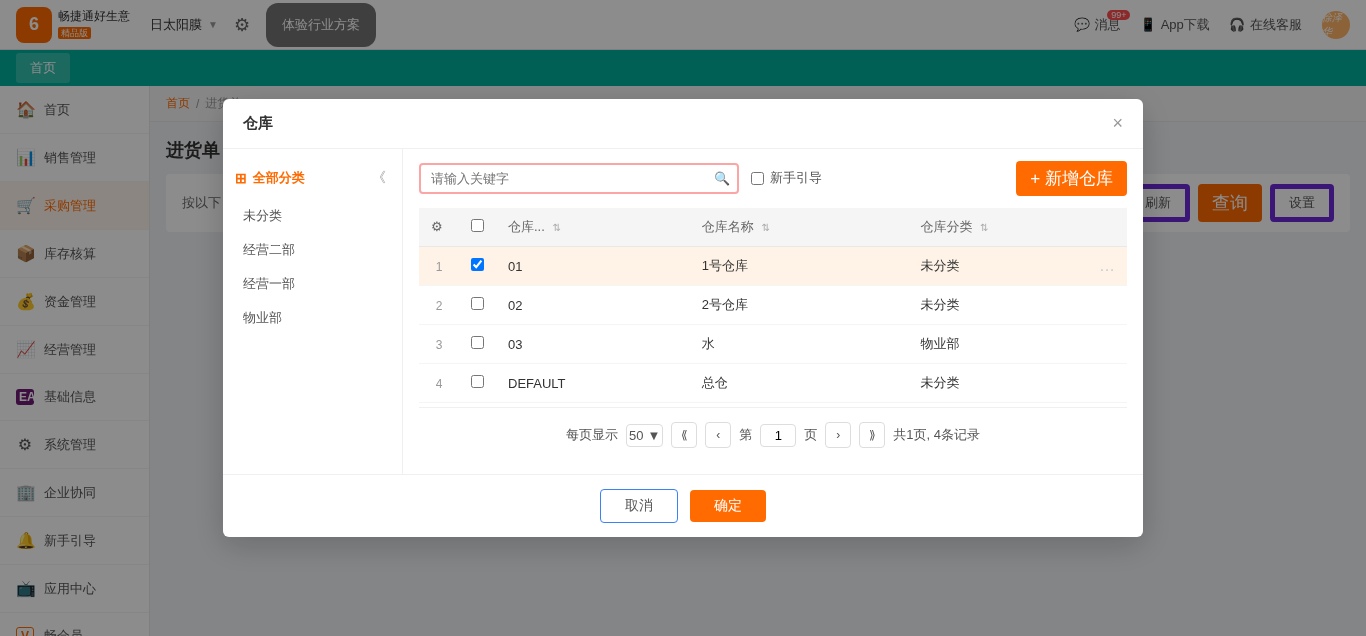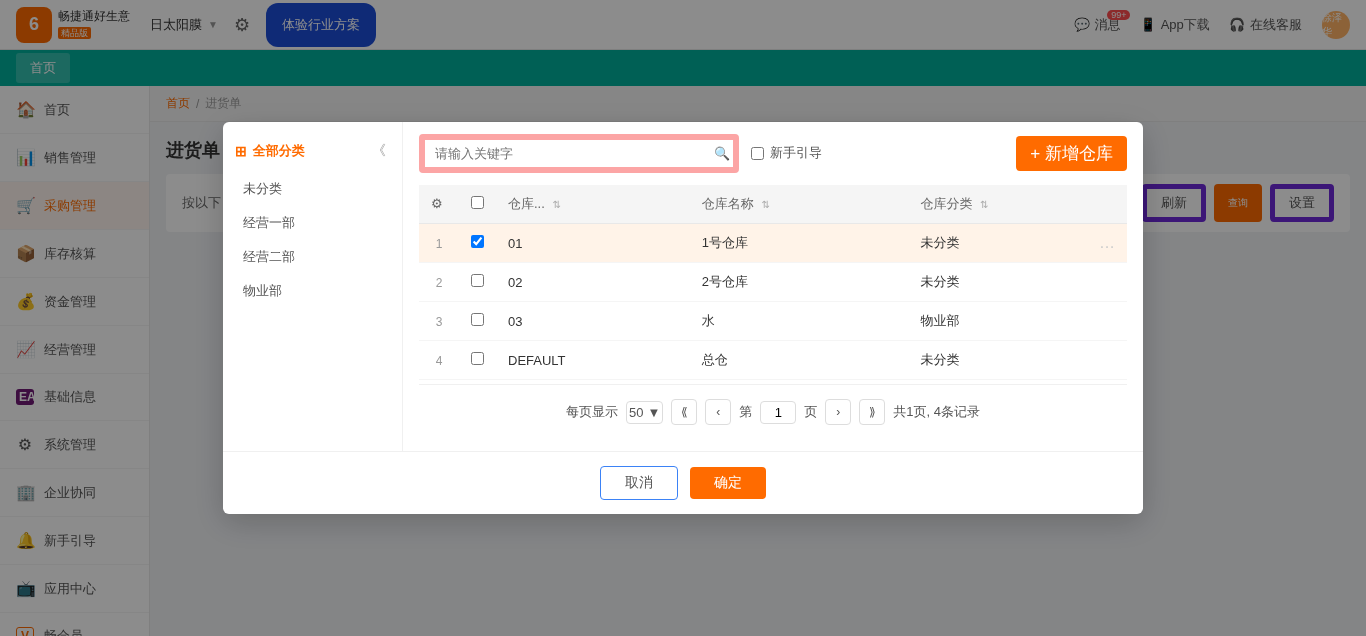--- a/index.html
+++ b/index.html
@@ -31,31 +31,31 @@
     .logo-text { margin-left: 6px; font-size: 12px; color: #333; line-height: 1.3; }
     .logo-badge { background: #ff6b00; color: #fff; font-size: 9px; padding: 1px 3px; border-radius: 2px; }
     .topbar-select {
       display: flex; align-items: center; gap: 6px;
       margin-right: 16px; cursor: pointer;
       font-size: 13px; color: #333;
     }
     .topbar-select .arrow { font-size: 10px; color: #999; }
     .topbar-gear { margin-right: 16px; cursor: pointer; color: #666; font-size: 18px; }
     .topbar-btn {
-      background: #1d4ed8; color: #fff; border: none;
+      background: #737373; color: #fff; border: none;
       padding: 13px 16px; border-radius: 12px; cursor: pointer; font-size: 13px;
       margin-right: auto;
     }
     .topbar-right { display: flex; align-items: center; gap: 20px; margin-left: auto; }
     .topbar-msg { position: relative; cursor: pointer; color: #555; font-size: 13px; display: flex; align-items: center; gap: 4px; }
     .badge-red { background: #ff4d4f; color: #fff; font-size: 9px; border-radius: 8px; padding: 0 4px; position: absolute; top: -6px; right: -10px; }
     .topbar-app { cursor: pointer; color: #555; font-size: 13px; display: flex; align-items: center; gap: 4px; }
     .topbar-service { cursor: pointer; color: #555; font-size: 13px; display: flex; align-items: center; gap: 4px; }
     .topbar-user { cursor: pointer; color: #555; font-size: 13px; display: flex; align-items: center; gap: 4px; }
-    .avatar-circle { width: 28px; height: 28px; background: #ffb366; border-radius: 50%; display: flex; align-items: center; justify-content: center; color: #fff; font-size: 12px; }
+    .avatar-circle { width: 28px; height: 28px; background: #ffb366; border-radius: 50%; display: flex; align-items: center; justify-content: center; color: #fff; font-size: 12px; font-style: italic; }
 
     
     .layout { display: flex; height: 586px; }
 
     
     .sidebar {
       width: 150px; background: #fff;
       border-right: 1px solid #e8e8e8;
       display: flex; flex-direction: column;
       flex-shrink: 0;
@@ -67,21 +67,21 @@
     }
     .sidebar-item.active { background: #fff5ee; color: #ff6b00; }
     .sidebar-item.active .sidebar-icon { color: #ff6b00; }
     .sidebar-icon { font-size: 16px; width: 18px; text-align: center; }
 
     
     .main { flex: 1; display: flex; flex-direction: column; overflow: hidden; }
     .breadcrumb { height: 36px; background: #f5f5f5; display: flex; align-items: center; padding: 0 16px; gap: 6px; font-size: 12px; color: #999; border-bottom: 1px solid #e8e8e8; }
     .breadcrumb a { color: #ff6b00; cursor: pointer; }
     .btn-default { border: 5px solid #6d28d9; background: #fff; padding: 5px 14px; border-radius: 4px; cursor: pointer; font-size: 13px; color: #555; display: flex; align-items: center; gap: 4px; }
-    .btn-primary { background: #ff6b00; color: #fff; border: none; padding: 5px 14px; border-radius: 4px; cursor: pointer; font-size: 10px; }
+    .btn-primary { background: #ff6b00; color: #fff; border: none; padding: 5px 14px; border-radius: 4px; cursor: pointer; font-size: 18px; }
 
     
     .modal-overlay {
       position: fixed; top: 0; left: 0; width: 100%; height: 100%;
       background: rgba(0,0,0,0.45);
       display: flex; align-items: center; justify-content: center;
       z-index: 1000;
     }
     .modal {
       background: #fff;
@@ -121,21 +121,21 @@
 
     
     .table-panel { flex: 1; display: flex; flex-direction: column; padding: 12px 16px; }
     .table-toolbar {
       display: flex; align-items: center; gap: 12px; margin-bottom: 12px;
     }
     .search-box {
       position: relative; flex: 1; max-width: 320px;
     }
     .search-input {
-      width: 100%; border: 6px solid #fca5a5; border-radius: 4px;
+      width: 100%; border: 2px solid #fca5a5; border-radius: 4px;
       padding: 6px 12px 6px 10px; font-size: 13px; outline: none;
     }
     .search-icon { position: absolute; right: 8px; top: 50%; transform: translateY(-50%); color: #999; cursor: pointer; }
     .show-disabled { display: flex; align-items: center; gap: 6px; font-size: 13px; color: #555; }
     .show-disabled input { cursor: pointer; }
     .btn-add {
       margin-left: auto;
       background: #ff6b00; color: #fff; border: none;
       padding: 6px 14px; border-radius: 4px; cursor: pointer; font-size: 17px;
       display: flex; align-items: center; gap: 4px;
@@ -321,39 +321,43 @@
           <button class="btn-primary">查询</button>
           <button class="btn-default">设置</button>
         </div>
       </div>
     </div>
   </div>
 </div>
 
 <div class="modal-overlay">
   <div class="modal">
+    <div class="modal-header">
+      <span class="modal-title">仓库</span>
+      <span class="modal-close">×</span>
+    </div>
 
     <div class="modal-body">
 
       <div class="cat-panel">
         <div class="cat-panel-header">
           <div class="cat-all">
             <span class="cat-all-icon">⊞</span>
             <span>全部分类</span>
           </div>
           <span class="cat-collapse">《</span>
         </div>
         <div class="cat-item">
           <span>未分类</span>
         </div>
         <div class="cat-item">
+          <span>经营二部</span>
+        </div>
+        <div class="cat-item">
           <span>经营一部</span>
-        </div>
-        <div class="cat-item">
-          <span>经营二部</span>
         </div>
         <div class="cat-item">
           <span>物业部</span>
         </div>
       </div>
 
       <div class="table-panel">
         <div class="table-toolbar">
           <div class="search-box">
             <input class="search-input" type="text" placeholder="请输入关键字" style="">

